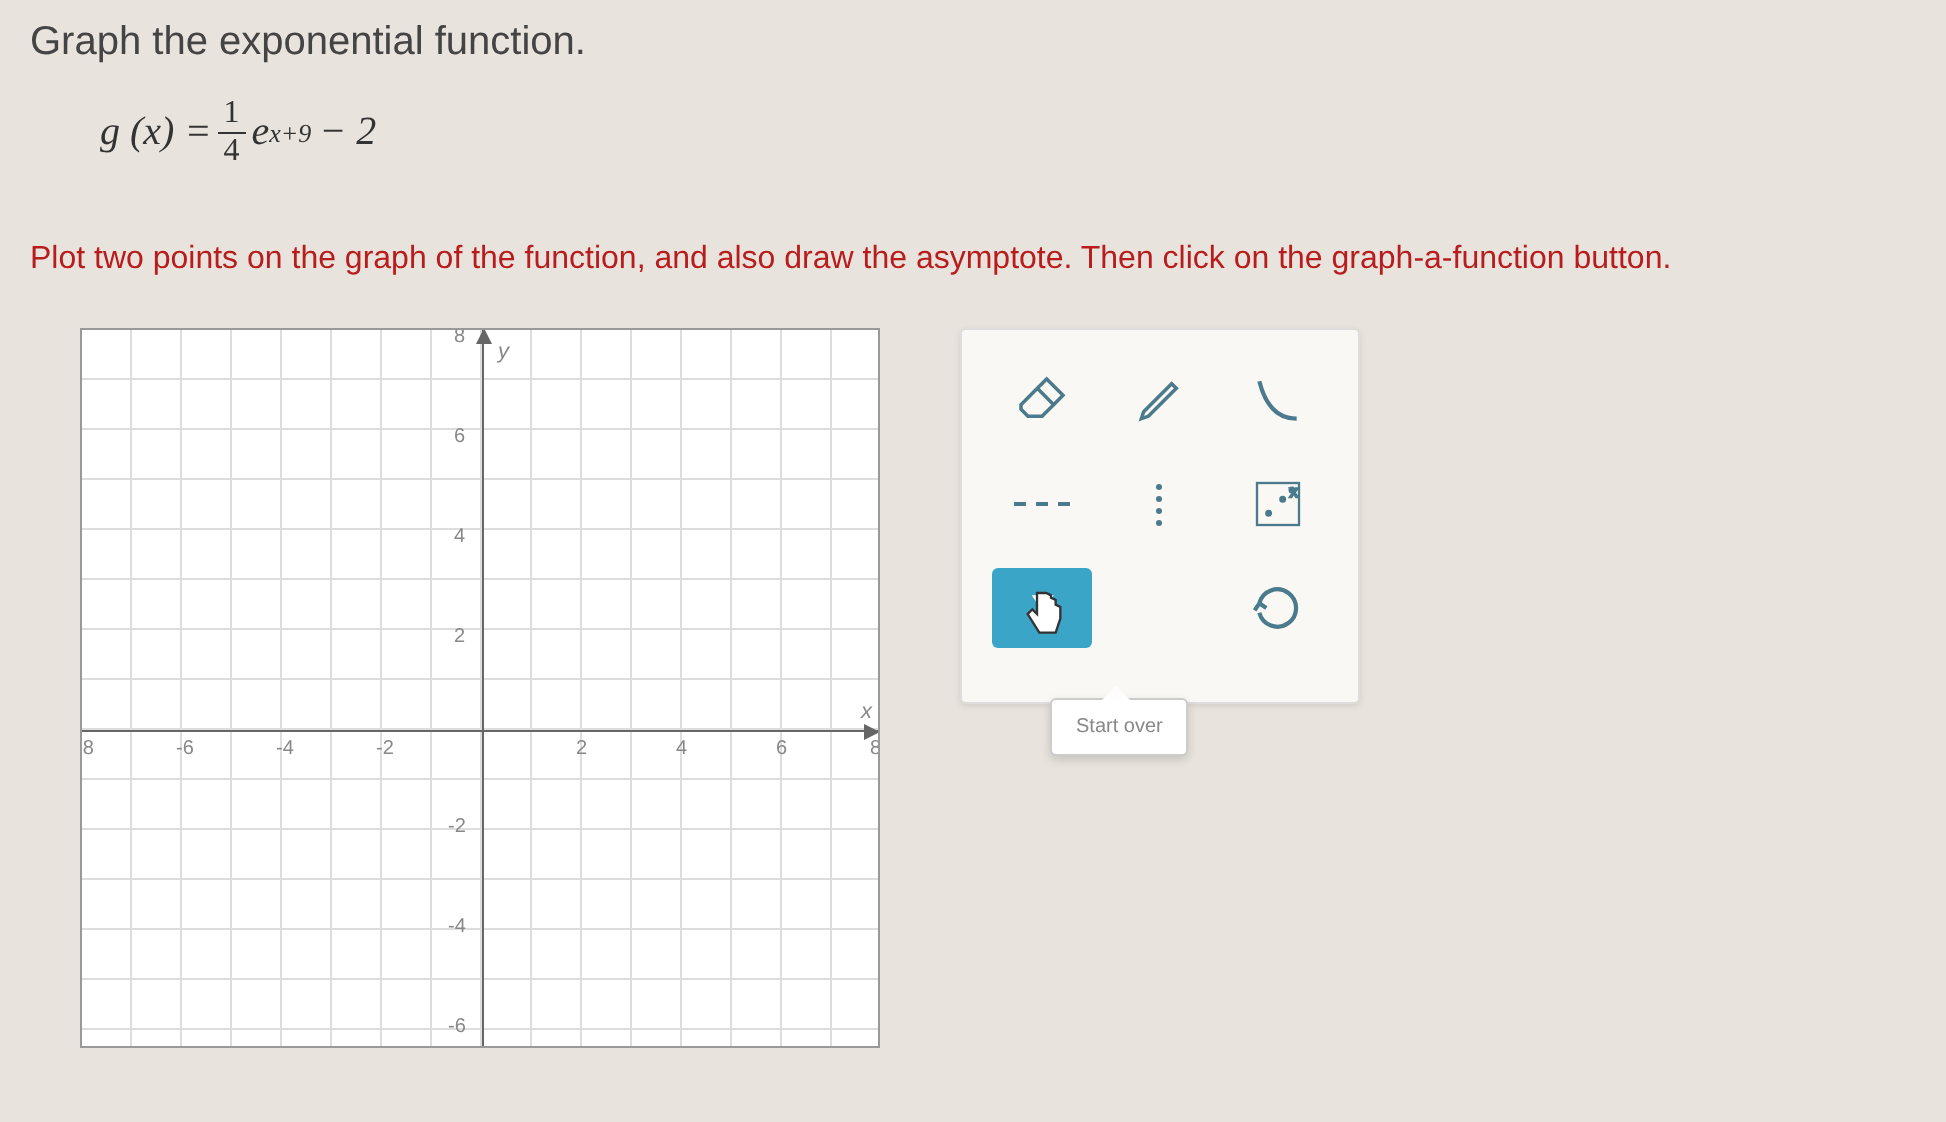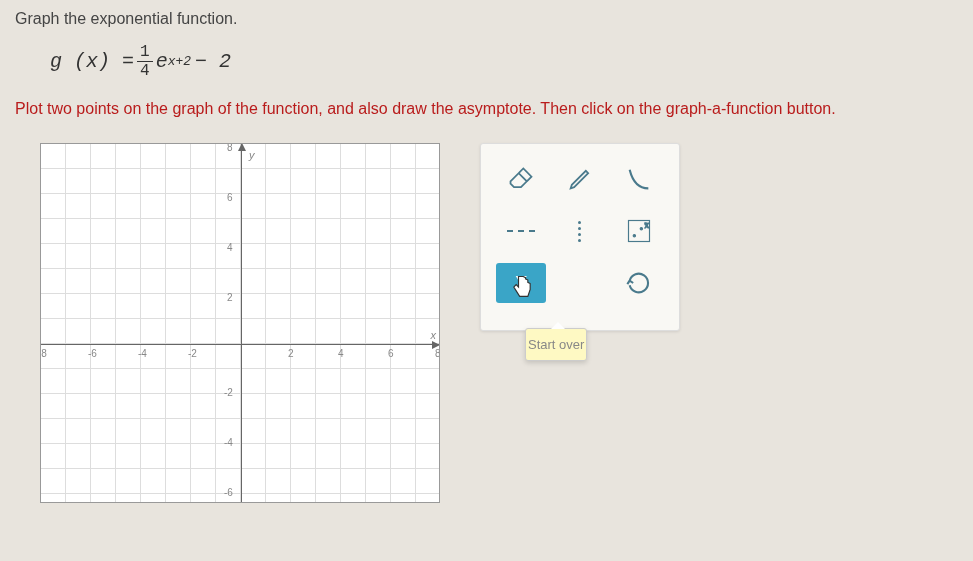--- a/index.html
+++ b/index.html
@@ -6,30 +6,30 @@
     body {
       width: 973px;
       height: 561px;
       background: #e8e4dd;
       font-family: Arial, sans-serif;
       color: #333;
       padding: 10px 15px;
       position: relative;
     }
     .question-title {
-      font-size: 16px;
+      font-size: 20px;
       color: #444;
       margin-bottom: 15px;
     }
     .equation {
-      font-family: Liberation Mono, monospace;
+      font-family: Liberation Serif, serif;
       font-size: 20px;
       font-style: italic;
       margin-left: 35px;
-      margin-bottom: 20px;
+      margin-bottom: 36px;
       display: flex;
       align-items: center;
     }
     .fraction {
       display: inline-flex;
       flex-direction: column;
       align-items: center;
       vertical-align: middle;
       margin: 0 3px;
       font-style: normal;
@@ -140,25 +140,25 @@
     .cursor-hand {
       position: absolute;
       bottom: -3px;
       left: 12px;
       font-size: 20px;
     }
     .tooltip {
       position: absolute;
       top: 185px;
       left: 45px;
-      background: #fef9c3;
+      background: #ffffff;
       border: 1px solid #ccc;
       border-radius: 3px;
-      padding: 8px 2px;
-      font-size: 13px;
+      padding: 8px 12px;
+      font-size: 10px;
       color: #888;
       box-shadow: 0 2px 5px rgba(0,0,0,0.15);
     }
     .tooltip::before {
       content: '';
       position: absolute;
       top: -7px;
       left: 25px;
       border-left: 7px solid transparent;
       border-right: 7px solid transparent;
@@ -170,21 +170,21 @@
 
 <div class="question-title">Graph the exponential function.</div>
 
 <div class="equation">
   <span>g (x) =</span>
   <span class="fraction">
     <span class="num">1</span>
     <span class="den">4</span>
   </span>
   <span>e</span>
-  <span class="sup">x+2</span>
+  <span class="sup">x+9</span>
   <span style="margin-left:4px">− 2</span>
 </div>
 
 <div class="instruction">Plot two points on the graph of the function, and also draw the asymptote. Then click on the graph-a-function button.</div>
 
 <div class="content-row">
   <div class="graph-container">
     <div class="graph-grid"></div>
     <div class="axis-y"></div>
     <div class="axis-x"></div>

